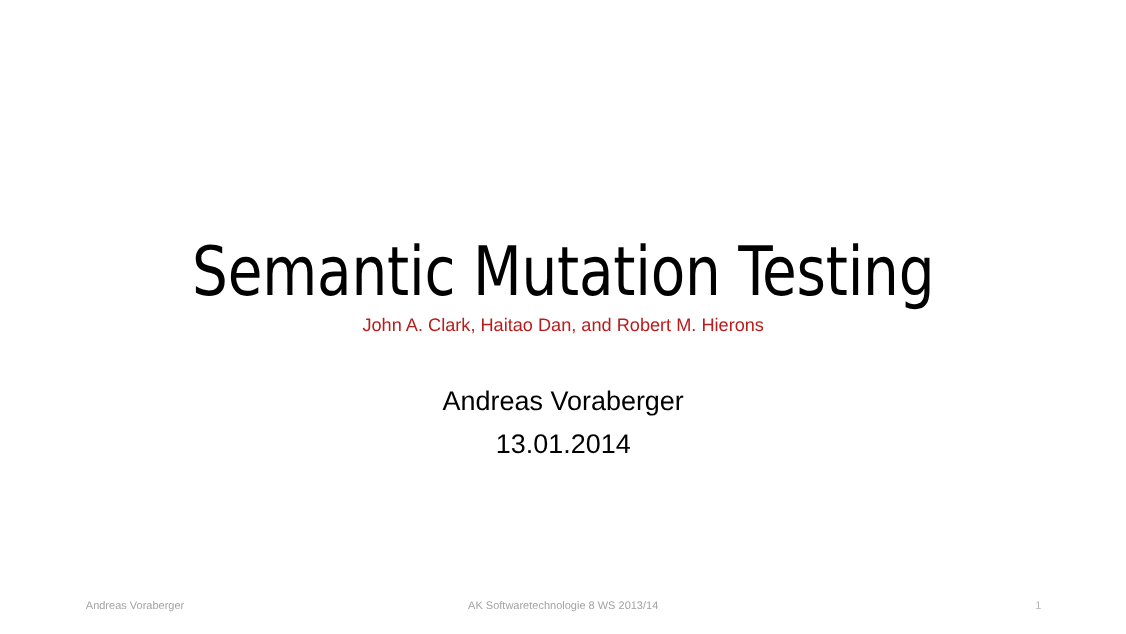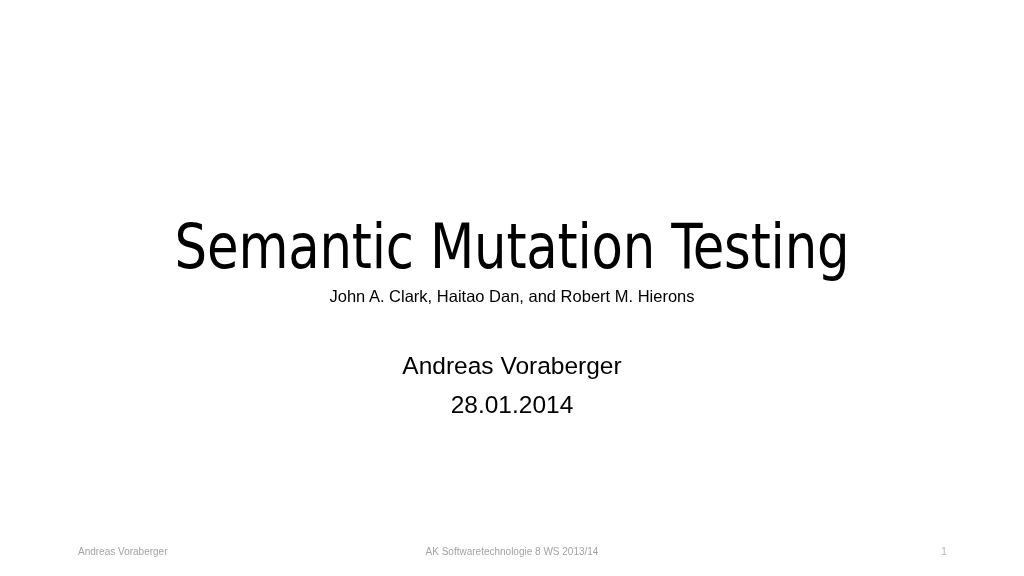--- a/index.html
+++ b/index.html
@@ -37,21 +37,21 @@
     transform: scaleX(0.92);
     transform-origin: center center;
     white-space: nowrap;
   }
   .slide-authors {
     margin-top: 6px;
     font-family: "Liberation Sans", sans-serif;
     font-size: 16.5px;
     font-weight: 400;
     line-height: 1.2;
-    color: #000000;
+    color: #b91c1c;
     white-space: nowrap;
   }
 
   
   .presenter-block {
     position: absolute;
     left: 0;
     top: 347px;
     width: 1024px;
     text-align: center;
@@ -104,21 +104,21 @@
 
 <div class="slide">
 
   <div class="title-block">
     <div class="slide-title">Semantic Mutation Testing</div>
     <div class="slide-authors">John A. Clark, Haitao Dan, and Robert M. Hierons</div>
   </div>
 
   <div class="presenter-block">
     <div class="presenter-name">Andreas Voraberger</div>
-    <div class="presentation-date">28.01.2014</div>
+    <div class="presentation-date">13.01.2014</div>
   </div>
 
   <div class="footer">
     <div class="footer-item footer-left">Andreas Voraberger</div>
     <div class="footer-item footer-center">AK Softwaretechnologie 8 WS 2013/14</div>
     <div class="footer-item footer-page">1</div>
   </div>
 
 </div>
 

